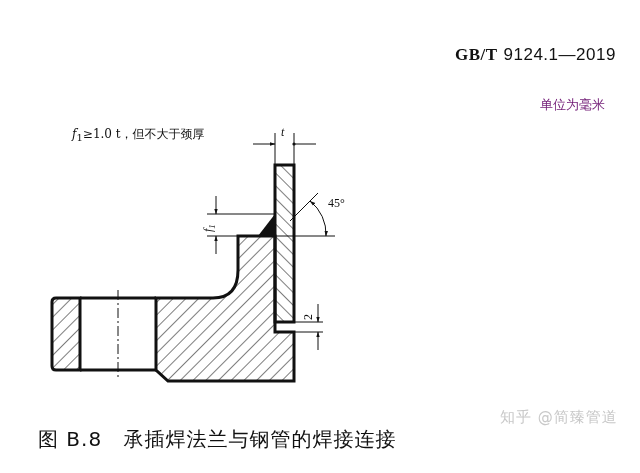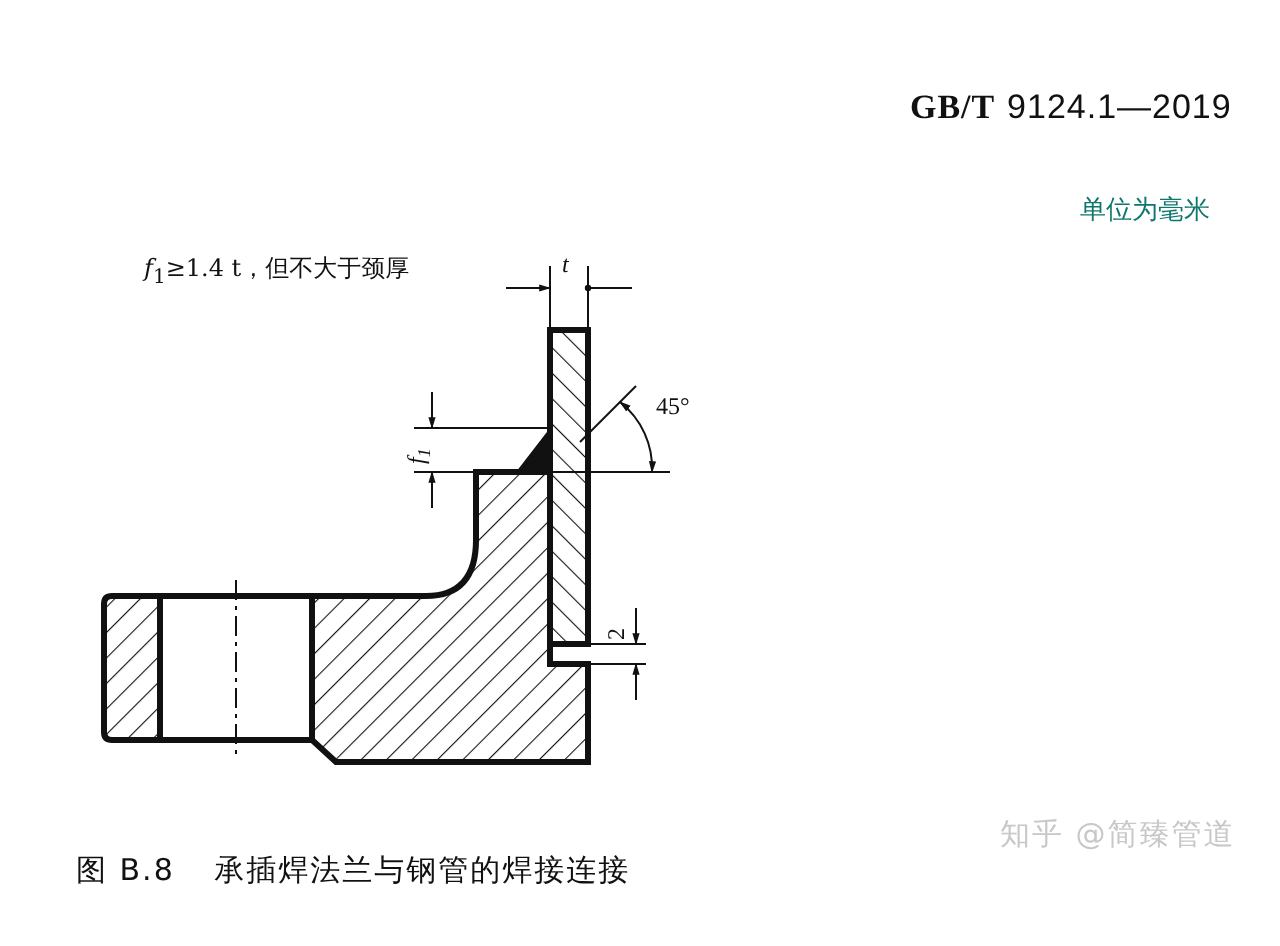--- a/index.html
+++ b/index.html
@@ -1,40 +1,40 @@
 <!DOCTYPE html>
 <html><head>
 <meta charset="utf-8">
 <style>
   html, body { margin:0; padding:0; background:#ffffff; }
   body { width:640px; height:473px; position:relative; overflow:hidden; font-family:"DejaVu Serif","Liberation Serif",serif; color:#111; }
   .std { position:absolute; left:455px; top:44px; font-size:17px; letter-spacing:0.5px;text-align:center; }
   .std .code { font-family:"Liberation Serif","DejaVu Serif",serif; font-weight:bold; }
   .std .num { font-family:"Liberation Sans","DejaVu Sans",sans-serif; }
-  .unit { position:absolute; left:540px; top:96px; font-size:13px; color:#0f766e; font-family:"DejaVu Sans","Liberation Sans",sans-serif; }
+  .unit { position:absolute; left:540px; top:96px; font-size:13px; color:#701a75; font-family:"DejaVu Sans","Liberation Sans",sans-serif; }
   .note { position:absolute; left:72px; top:126px; font-size:12px; font-family:"DejaVu Serif","Liberation Serif",serif; }
   .note i { font-style:italic; }
   svg { position:absolute; left:0; top:0; }
-  .caption { position:absolute; left:38px; top:426px; font-size:15px; font-family:"DejaVu Sans","Liberation Sans",sans-serif; letter-spacing:1px; }
+  .caption { position:absolute; left:38px; top:426px; font-size:20px; font-family:"DejaVu Sans","Liberation Sans",sans-serif; letter-spacing:1px; }
   .caption .fig { margin-right:14px; }
   .watermark { position:absolute; left:500px; top:408px; font-size:15px; color:#c8c8c8; font-family:"DejaVu Sans","Liberation Sans",sans-serif; letter-spacing:1px; }
   .lbl { font-family:"Liberation Serif","DejaVu Serif",serif; font-size:12px; fill:#111; }
 </style>
 </head>
 <body>
 
 <div class="std">
   <span class="code">GB/T</span>
   <span class="num">9124.1—2019</span>
 </div>
 
 <div class="unit">单位为毫米</div>
 
 <div class="note">
-  <i>f</i><sub>1</sub><span>≥1.4 t，但不大于颈厚</span>
+  <i>f</i><sub>1</sub><span>≥1.0 t，但不大于颈厚</span>
 </div>
 
 <svg width="640" height="473" viewBox="0 0 640 473">
   <defs>
     <pattern id="hatchFlange" patternUnits="userSpaceOnUse" width="9" height="9" patternTransform="rotate(45)">
       <line x1="0" y1="0" x2="0" y2="9" stroke="#111" stroke-width="1.1"></line>
     </pattern>
     <pattern id="hatchPipe" patternUnits="userSpaceOnUse" width="9" height="9" patternTransform="rotate(-45)">
       <line x1="0" y1="0" x2="0" y2="9" stroke="#111" stroke-width="1.1"></line>
     </pattern>

